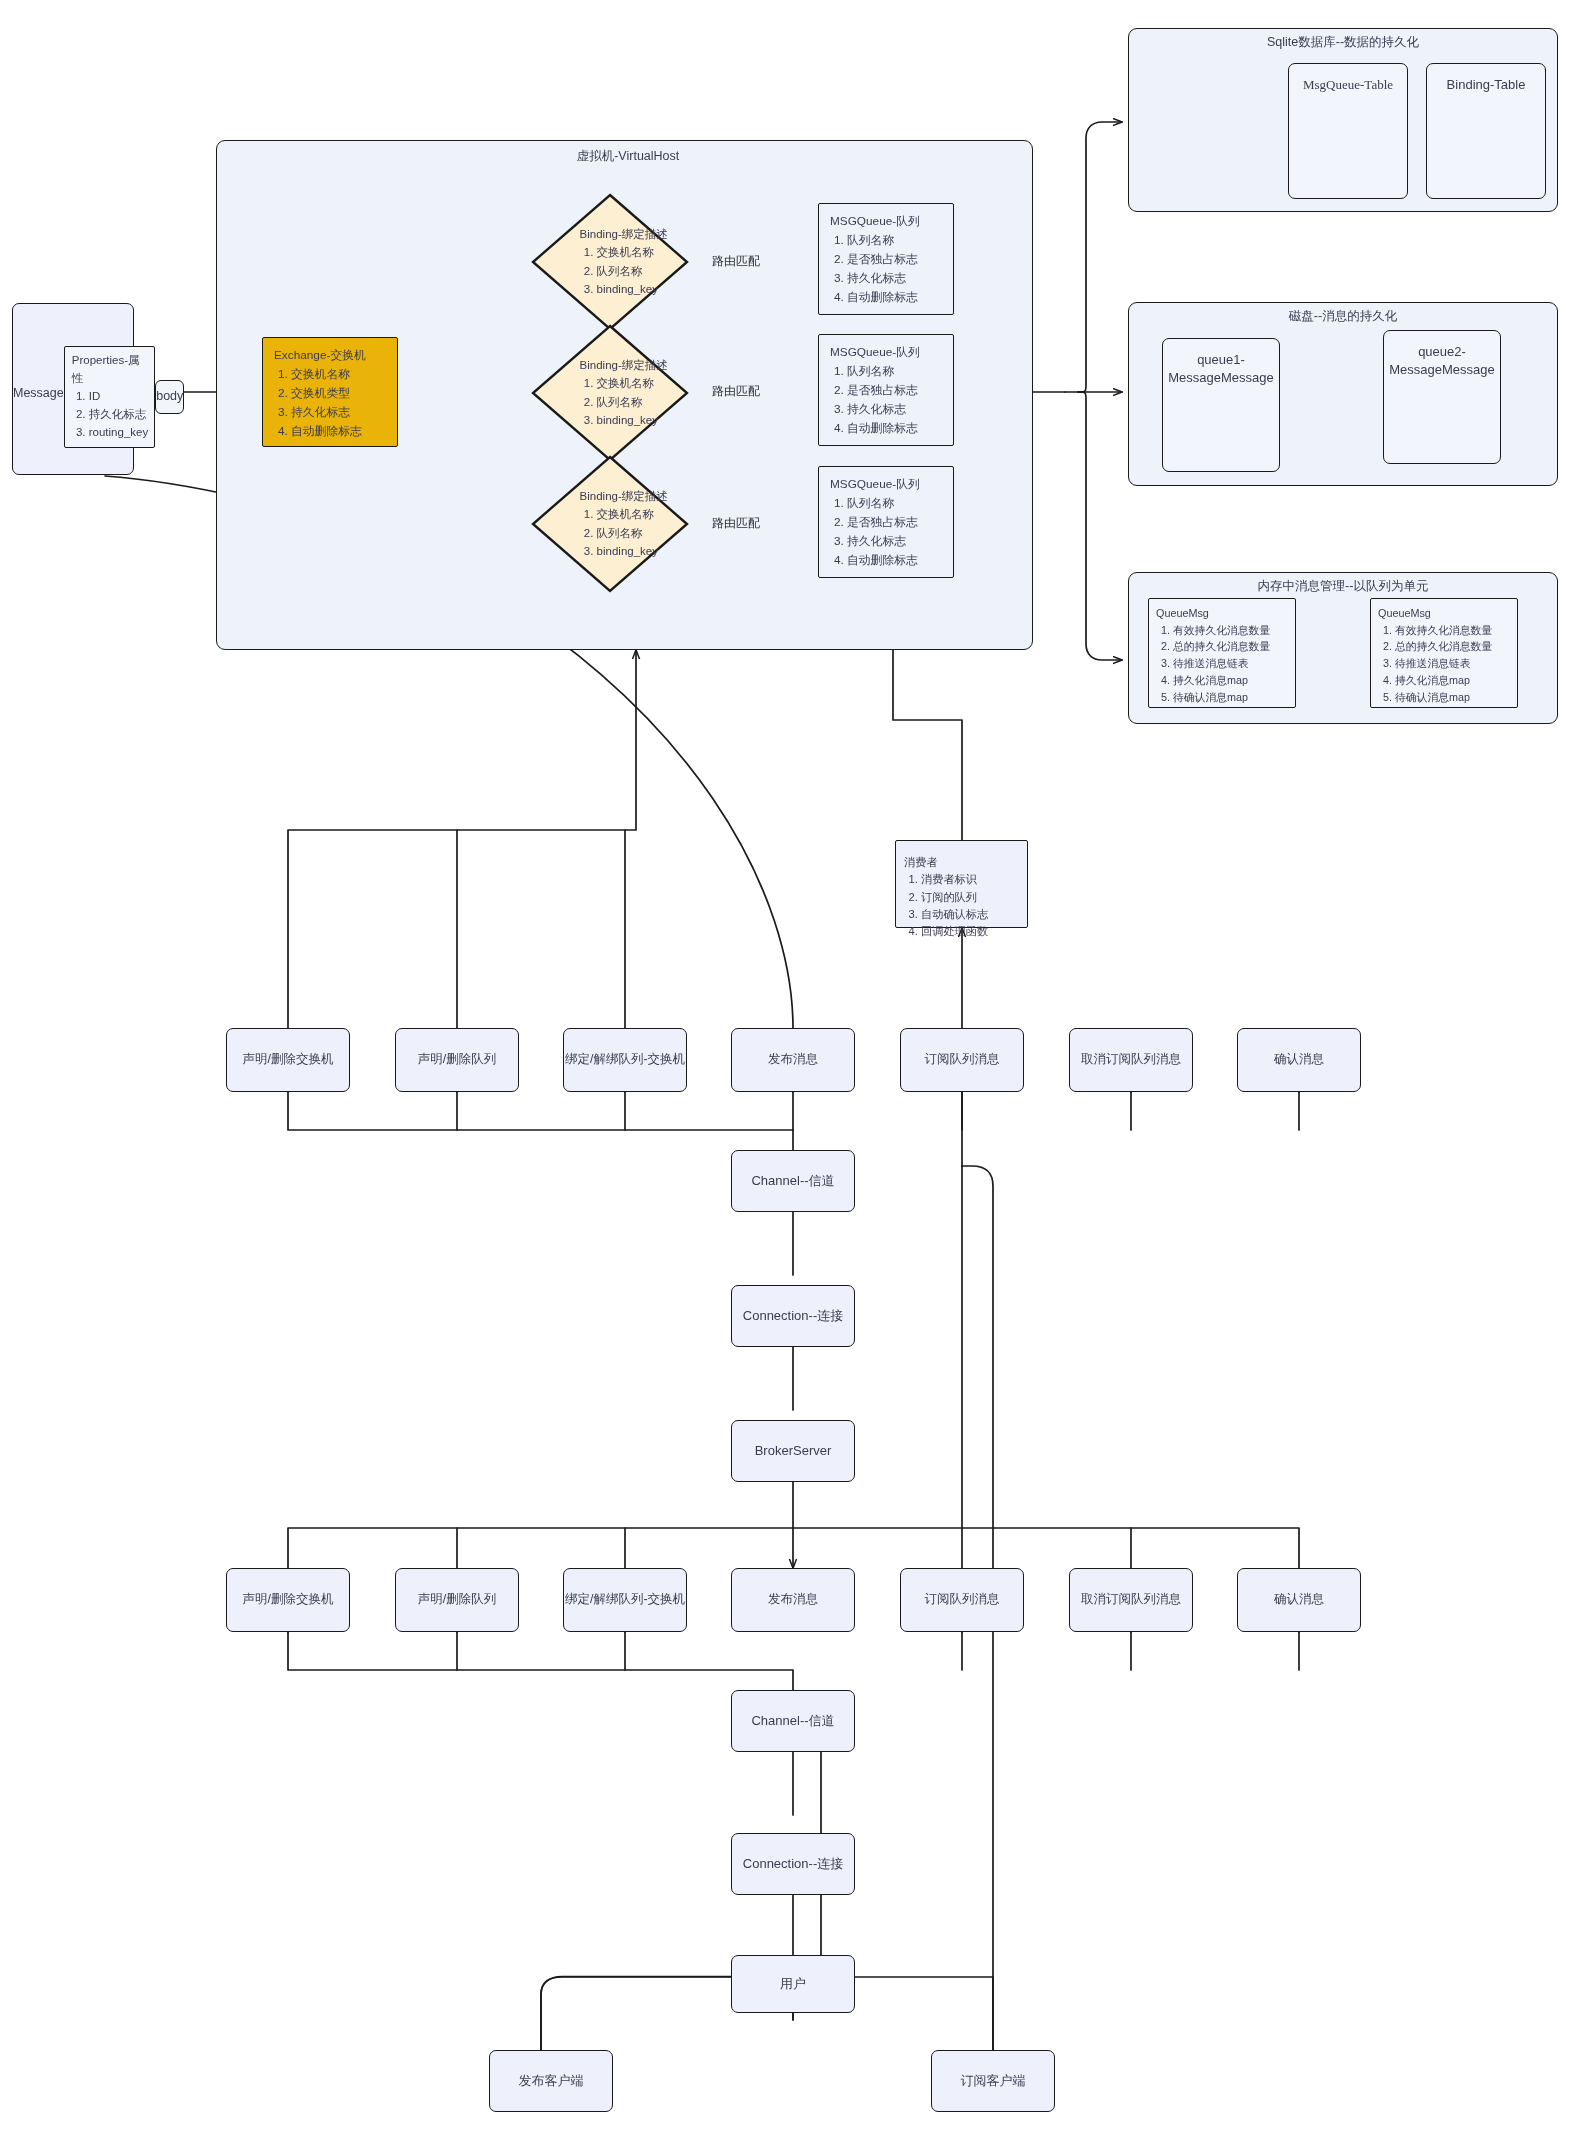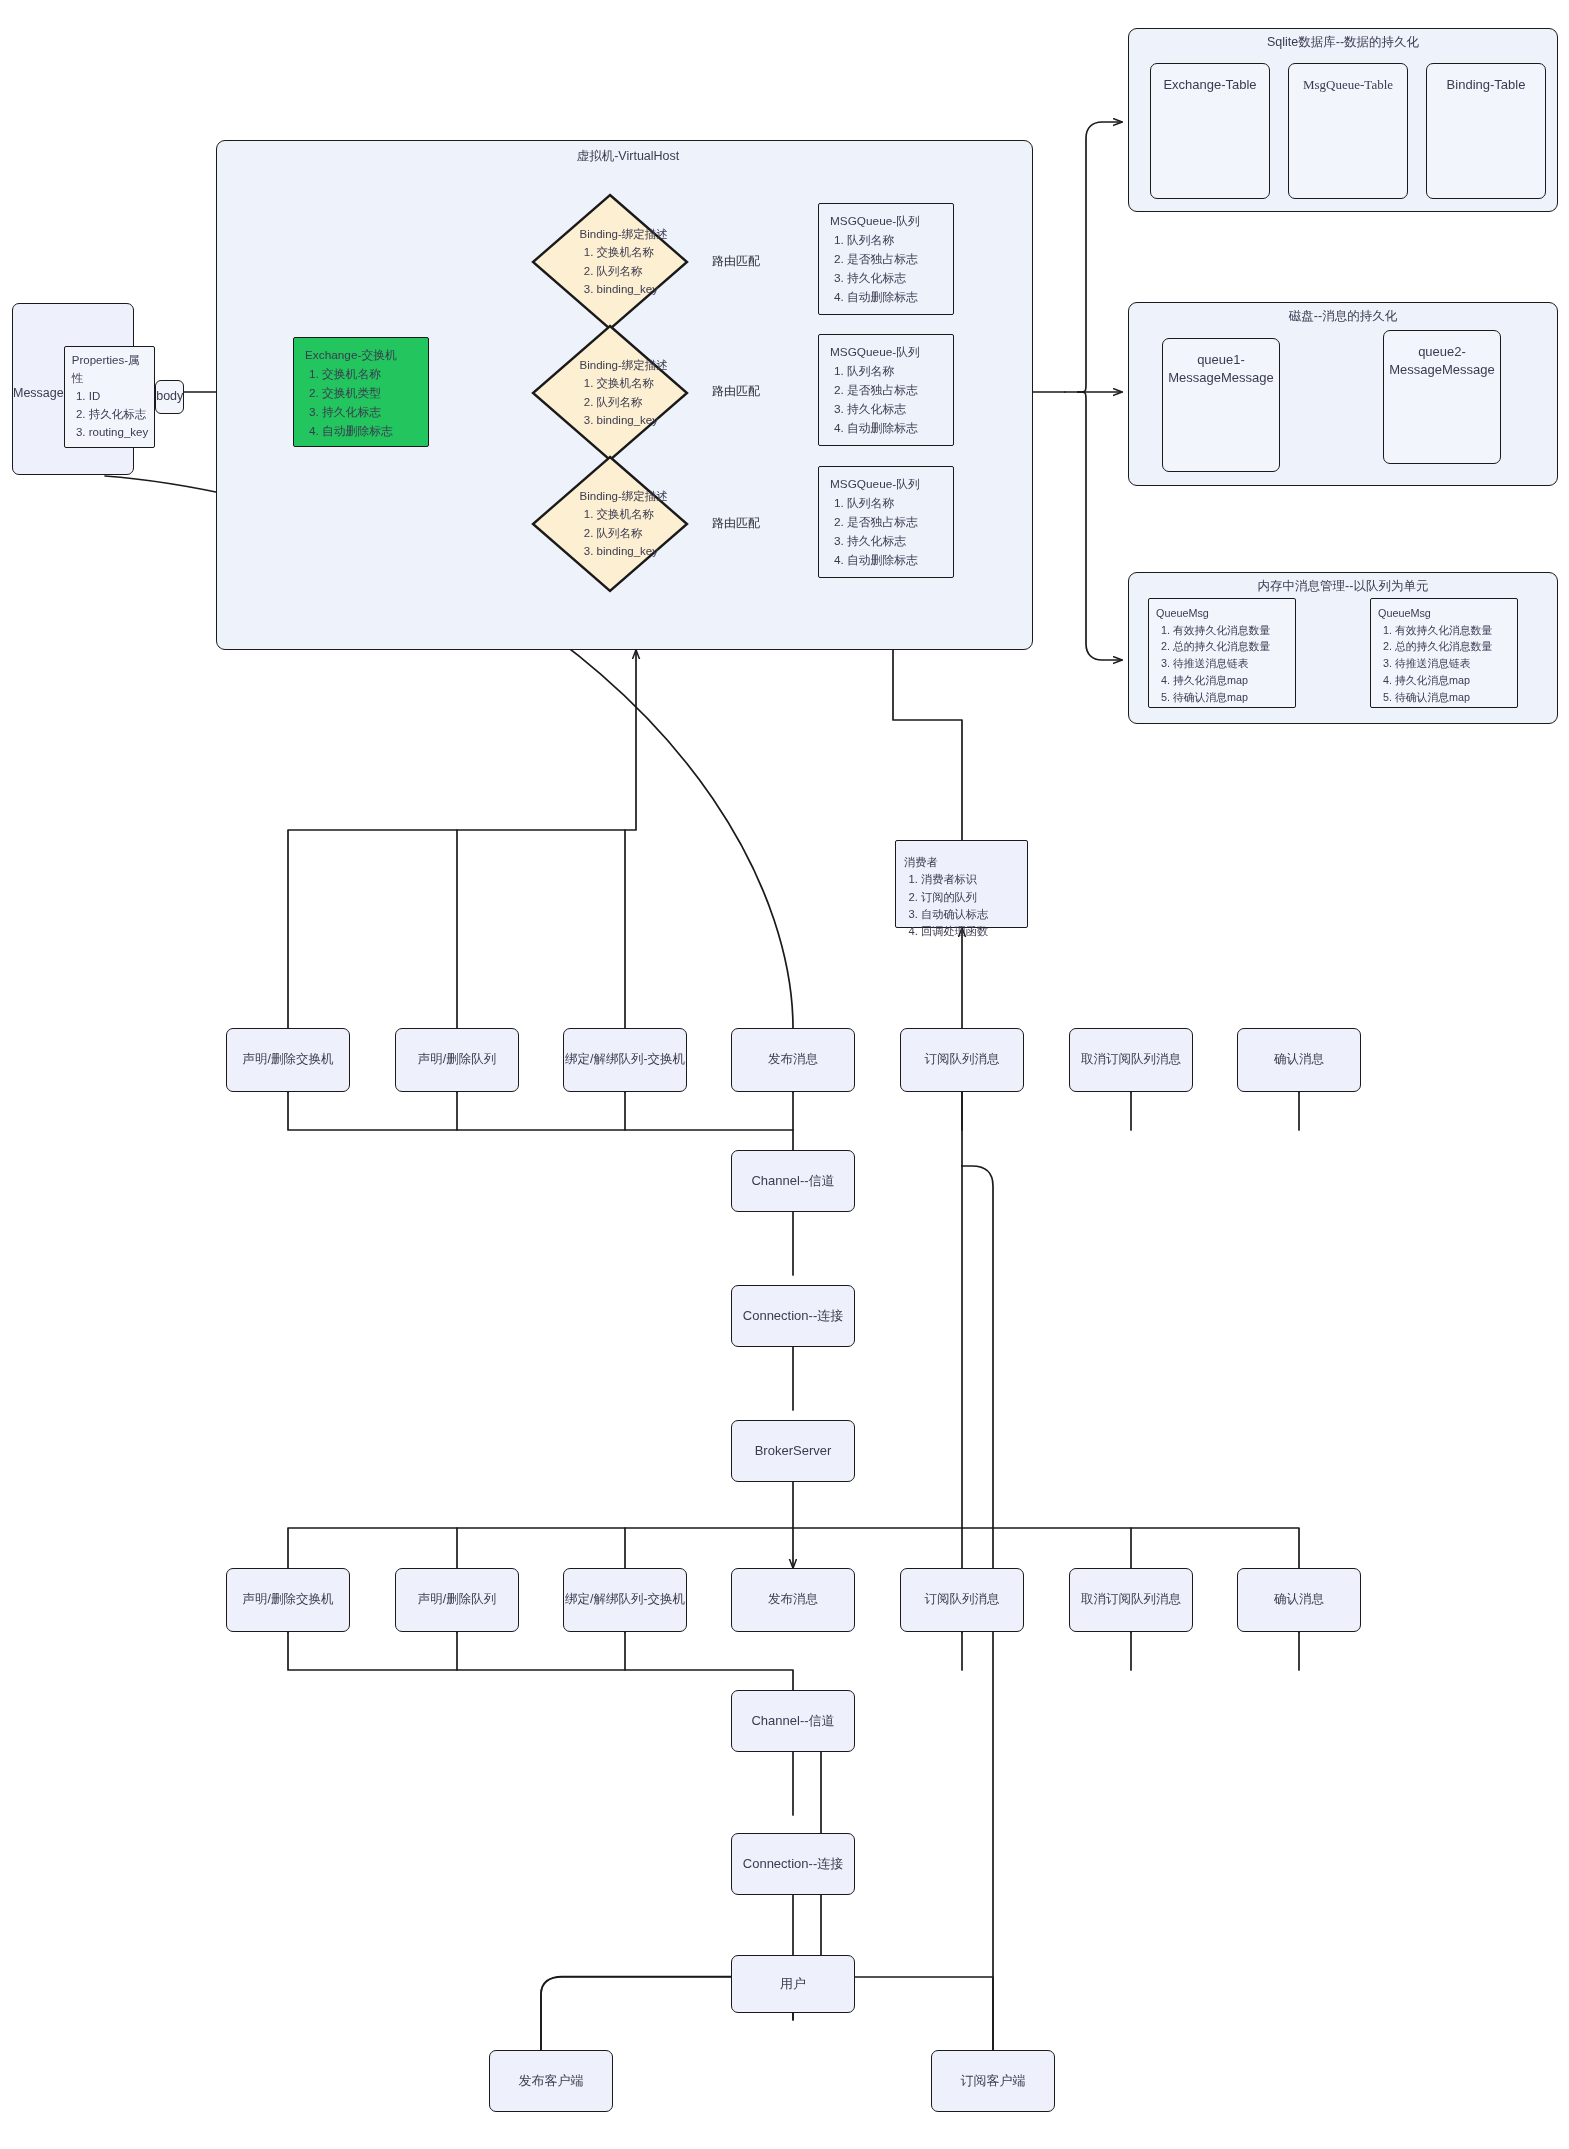--- a/index.html
+++ b/index.html
@@ -206,21 +206,21 @@
       </ol>
     </div>
     <div style="width:103px; height:34px; margin-top:7px; background:#f3f5fd; border:1.6px solid #1a1a1a; border-radius:6px; display:flex; align-items:center; justify-content:center; font-size:12.5px;">
       <span>body</span>
     </div>
   </div>
 
   <div class="container-box" style="left:216px; top:140px; width:817px; height:510px;"></div>
   <div class="container-title" style="left:216px; top:148px; width:817px;padding-left:7px;">虚拟机-VirtualHost</div>
 
-  <div class="detail" style="left:262px; top:337px; width:136px; height:110px; background:#22c55e;margin-left:31px;">
+  <div class="detail" style="left:262px; top:337px; width:136px; height:110px; background:#eab308;">
     <span class="hd">Exchange-交换机</span>
     <ol>
       <li>交换机名称</li>
       <li>交换机类型</li>
       <li>持久化标志</li>
       <li>自动删除标志</li>
     </ol>
   </div>
 
   <div class="diamond-wrap" style="left:530px; top:192px; width:160px; height:140px;">
@@ -294,23 +294,20 @@
     <ol>
       <li>队列名称</li>
       <li>是否独占标志</li>
       <li>持久化标志</li>
       <li>自动删除标志</li>
     </ol>
   </div>
 
   <div class="container-box" style="left:1128px; top:28px; width:430px; height:184px;"></div>
   <div class="container-title" style="left:1128px; top:34px; width:430px;">Sqlite数据库--数据的持久化</div>
-  <div class="sub-box" style="left:1150px; top:63px; width:120px; height:136px;">
-    <span>Exchange-Table</span>
-  </div>
   <div class="sub-box" style="left:1288px; top:63px; width:120px; height:136px;font-family:Liberation Serif, serif;">
     <span>MsgQueue-Table</span>
   </div>
   <div class="sub-box" style="left:1426px; top:63px; width:120px; height:136px;">
     <span>Binding-Table</span>
   </div>
 
   <div class="container-box" style="left:1128px; top:302px; width:430px; height:184px;"></div>
   <div class="container-title" style="left:1128px; top:308px; width:430px;">磁盘--消息的持久化</div>
   <div class="sub-box" style="left:1162px; top:338px; width:118px; height:134px;">

